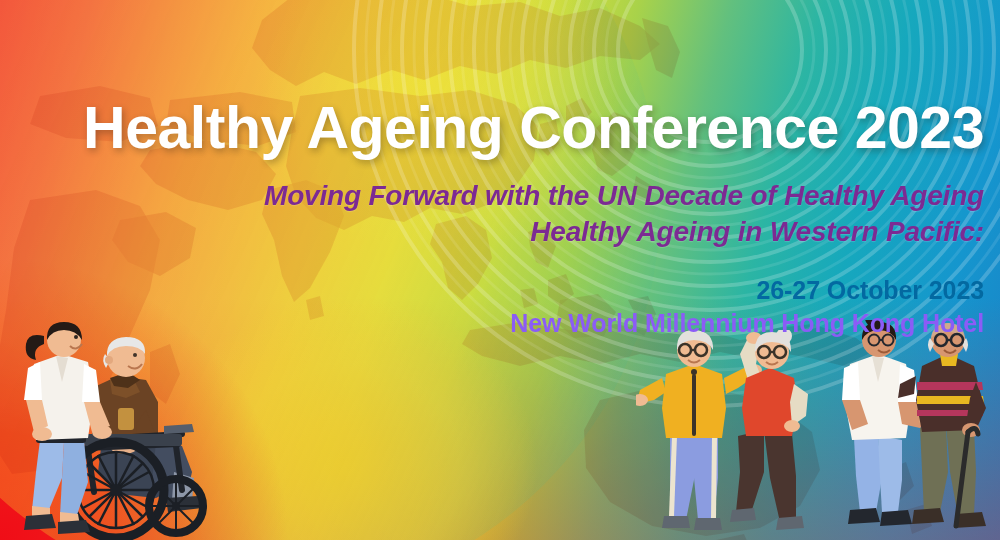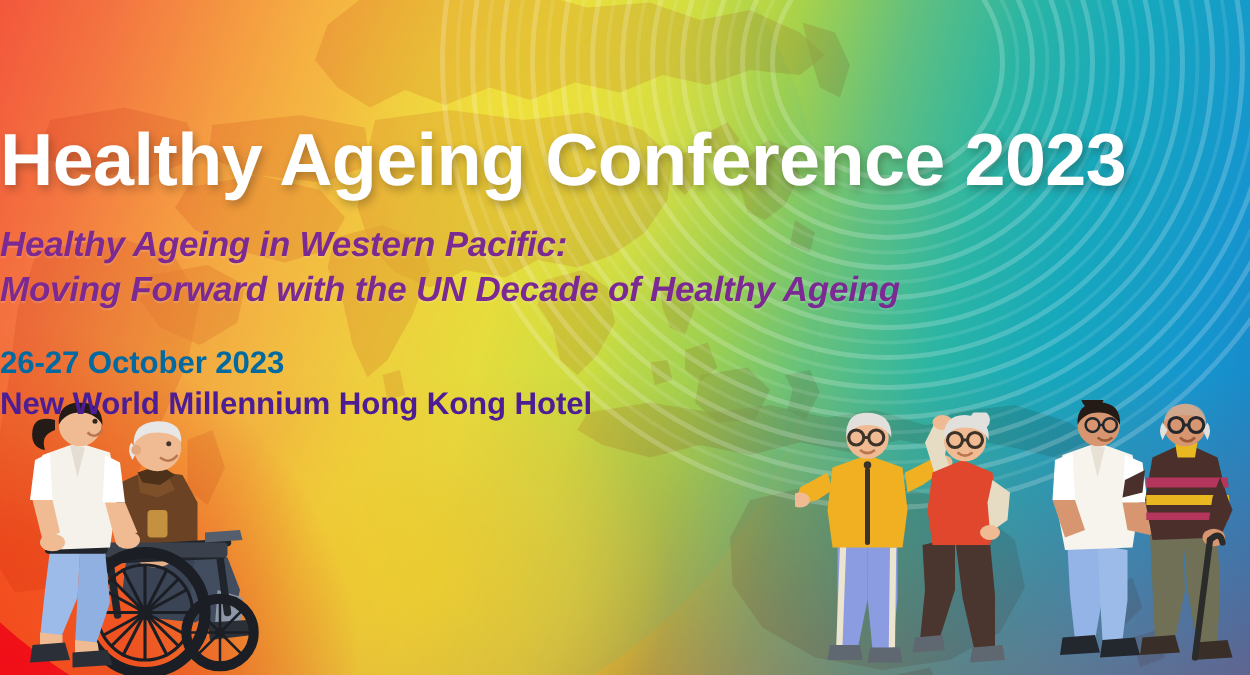--- a/index.html
+++ b/index.html
@@ -79,22 +79,22 @@
   
   .rings {
     position:absolute; right:-90px; top:-330px;
     width:760px; height:760px;
     pointer-events:none;
   }
   .rings svg { width:100%; height:100%; display:block; }
 
   
   .text-block {
-    position:absolute; left:0; right:0; top:0;
-    text-align:left;
+    position:absolute; left:0; right:16px; top:0;
+    text-align:right;
     z-index:6;
   }
   .main-title {
     margin-top:98px;
     font-size:59px;
     font-weight:700;
     letter-spacing:-0.5px;
     color:#ffffff;
     line-height:1.05;
     text-shadow:2px 3px 7px rgba(40,30,20,0.32);
@@ -115,21 +115,21 @@
     margin-top:24px;
     color:#0369a1;
     font-weight:700;
     font-size:25px;
     line-height:1.22;
     letter-spacing:-0.1px;
     white-space:nowrap;
   }
   .venue {
     margin-top:3px;
-    color:#4c1d95;
+    color:#8b5cf6;
     font-weight:700;
     font-size:25px;
     line-height:1.22;
     letter-spacing:-0.1px;
     white-space:nowrap;
   }
 
   
   .figures { position:absolute; inset:0; z-index:5; pointer-events:none; }
   .figures svg { position:absolute; display:block; }
@@ -233,22 +233,22 @@
         <circle cx="380" cy="380" r="320"></circle>
         <circle cx="380" cy="380" r="344"></circle>
       </g>
     </svg>
   </div>
 
   <div class="text-block">
     <div class="main-title">Healthy Ageing Conference 2023</div>
 
     <div class="subtitle">
+      <span class="ln">Moving Forward with the UN Decade of Healthy Ageing</span>
       <span class="ln">Healthy Ageing in Western Pacific:</span>
-      <span class="ln">Moving Forward with the UN Decade of Healthy Ageing</span>
     </div>
 
     <div class="date">26-27 October 2023</div>
 
     <div class="venue">New World Millennium Hong Kong Hotel</div>
   </div>
 
   <div class="figures">
 
     <svg id="fig-left" width="215" height="220" viewBox="0 0 215 220">

